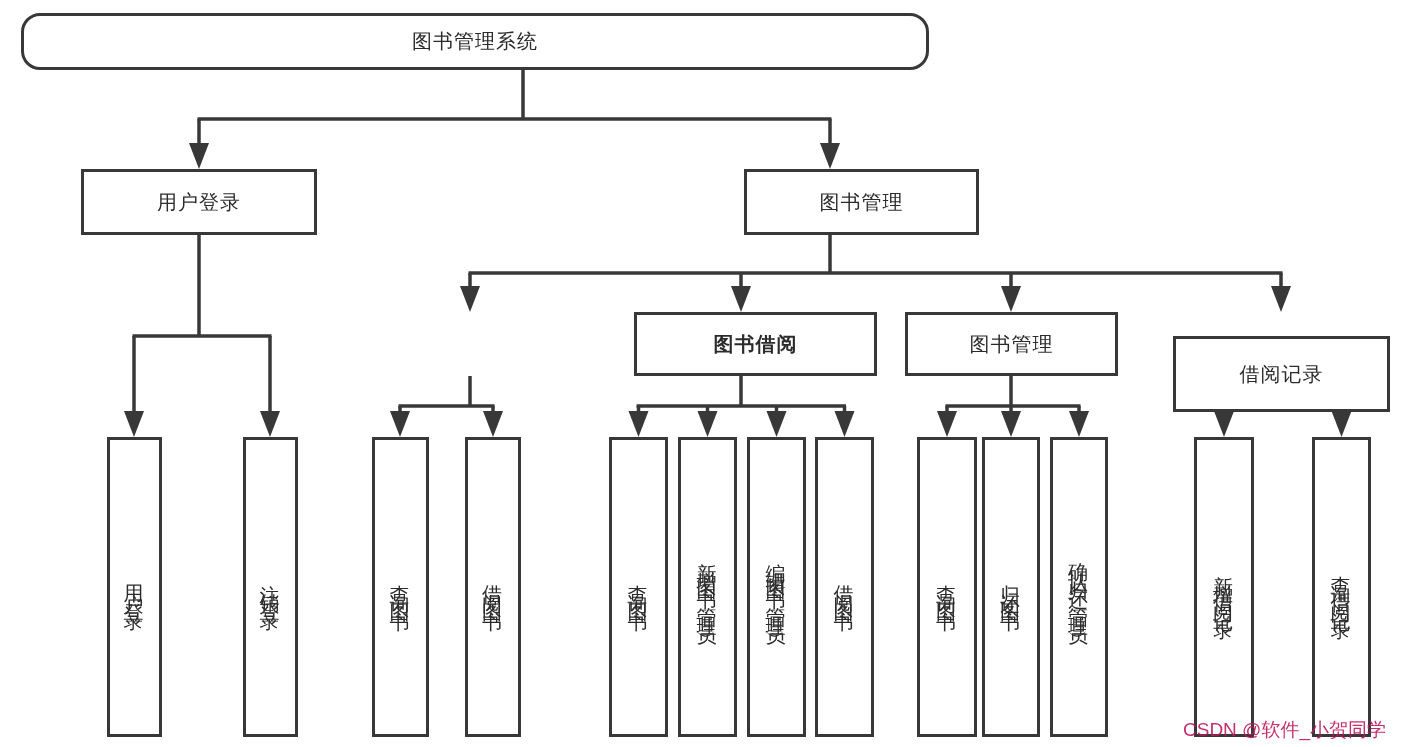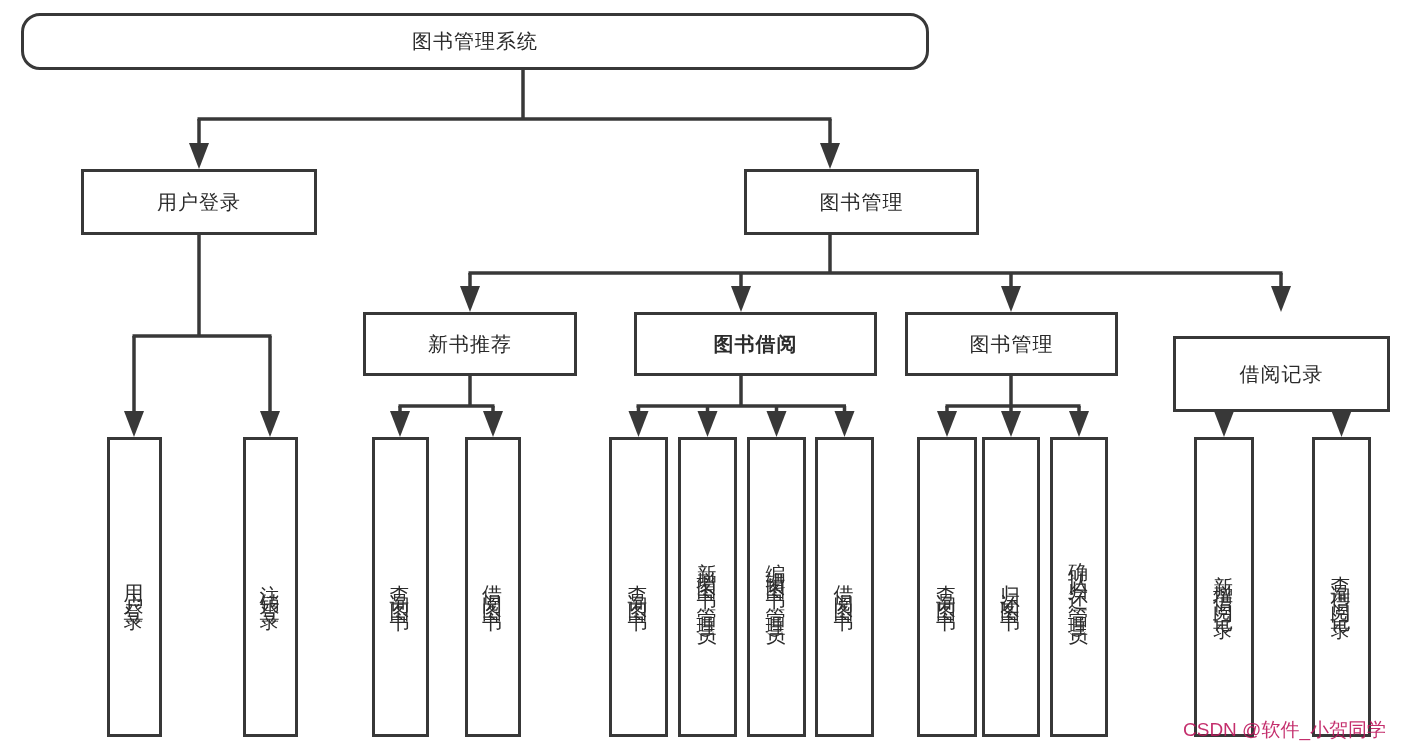--- a/index.html
+++ b/index.html
@@ -154,23 +154,20 @@
     <span>图书管理系统</span>
   </div>
 
   <div class="hbox" style="left:81px; top:169px; width:236px; height:66px;">
     <span>用户登录</span>
   </div>
   <div class="hbox" style="left:744px; top:169px; width:235px; height:66px;">
     <span>图书管理</span>
   </div>
 
-  <div class="hbox" style="left:363px; top:312px; width:214px; height:64px;">
-    <span>新书推荐</span>
-  </div>
   <div class="hbox" style="left:634px; top:312px; width:243px; height:64px;font-weight:bold;">
     <span>图书借阅</span>
   </div>
   <div class="hbox" style="left:905px; top:312px; width:213px; height:64px;">
     <span>图书管理</span>
   </div>
   <div class="hbox" style="left:1173px; top:312px; width:217px; height:76px;margin-top:24px;">
     <span>借阅记录</span>
   </div>
 

